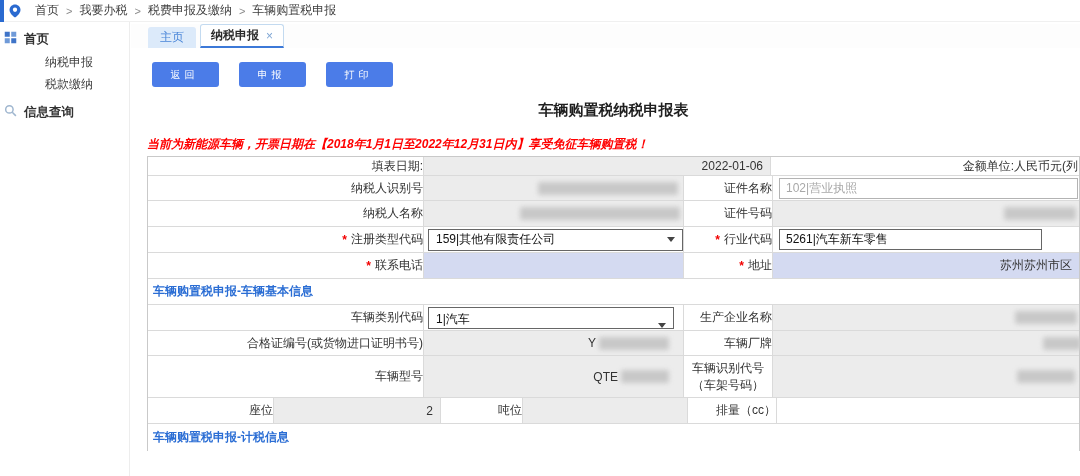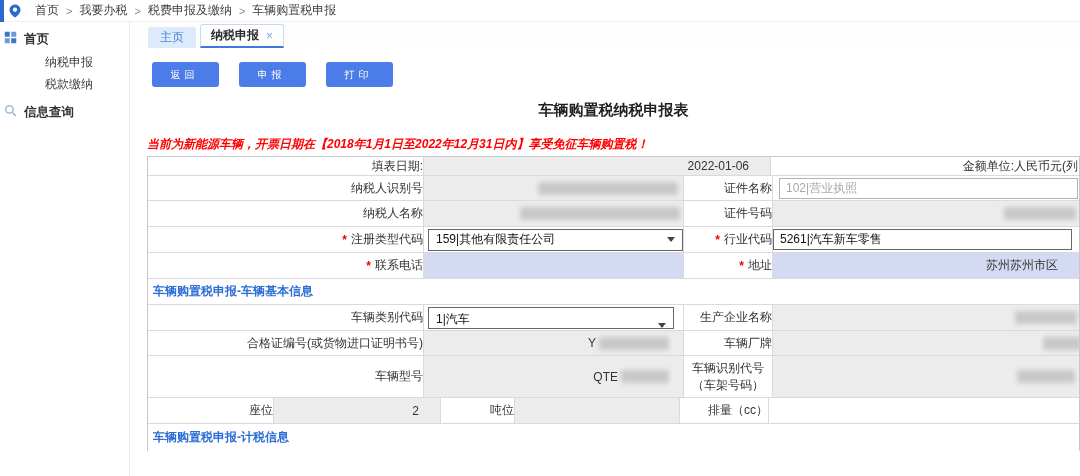--- a/index.html
+++ b/index.html
@@ -47,21 +47,21 @@
 
   
   .tbl{position:absolute;left:147px;top:156px;width:933px;background:#fff;
        border:1px solid #c9c9c9;border-bottom:none;}
   .tr{display:flex;border-bottom:1px solid #dadada;}
   .td{border-right:1px solid #dadada;display:flex;align-items:center;overflow:hidden;}
   .td.last{border-right:none;flex:1;}
   .lbl{justify-content:flex-end;text-align:right;background:#fff;color:#333;}
   .gray{background:#ececec;}
   .blue{background:#d4daf1;}
-  .right{justify-content:flex-end;padding-right:21px;}
+  .right{justify-content:flex-end;padding-right:7px;}
   .sect{color:#2a6dd4;font-weight:bold;padding-left:5px;background:#fff;}
   .star{color:#f20000;font-weight:bold;margin-right:4px;}
   .w-l1{width:276px;} .w-v1{width:260px;} .w-l2{width:89px;}
   .h19{height:19px;} .h25{height:25px;} .h26{height:26px;} .h42{height:42px;} .h27{height:27px;border-bottom:none;}
   .vinlbl{justify-content:center;text-align:center;padding:0 4px;line-height:1.4;background:#fff;}
 
   .ipt{height:21px;border:1px solid #b3b3b3;background:#fff;display:flex;align-items:center;
        padding:0 6px;color:#a8a8a8;}
   .ipt-active{border:1px solid #666;color:#111;}
   .sel{height:22px;border:1px solid #666;background:#fff;display:flex;align-items:center;
@@ -174,21 +174,21 @@
         <div class="sel" style="margin-left:4px;width:280px;">
           <span>159|其他有限责任公司</span>
           <span class="chev"></span>
         </div>
       </div>
       <div class="td lbl w-l2">
         <span class="star">*</span>
         <span>行业代码</span>
       </div>
       <div class="td last">
-        <div class="ipt ipt-active" style="width:299px;">5261|汽车新车零售</div>
+        <div class="ipt ipt-active" style="margin-left:6px;width:263px;">5261|汽车新车零售</div>
       </div>
     </div>
 
     <div class="tr h26">
       <div class="td lbl w-l1">
         <span class="star">*</span>
         <span>联系电话</span>
       </div>
       <div class="td blue w-v1"></div>
       <div class="td lbl w-l2">
@@ -236,21 +236,21 @@
       </div>
       <div class="td vinlbl w-l2">车辆识别代号（车架号码）</div>
       <div class="td gray last" style="justify-content:flex-end;padding-right:4px;">
         <div class="redact" style="width:58px;"></div>
       </div>
     </div>
 
     <div class="tr h26">
       <div class="td lbl" style="width:126px;">座位</div>
       <div class="td gray right" style="width:167px;">2</div>
-      <div class="td lbl" style="width:74px;">吨位</div>
+      <div class="td lbl" style="width:82px;">吨位</div>
       <div class="td gray" style="width:165px;"></div>
       <div class="td lbl w-l2">排量（cc）</div>
       <div class="td last"></div>
     </div>
 
     <div class="tr h27">
       <div class="td sect last">车辆购置税申报-计税信息</div>
     </div>
 
   </div>

